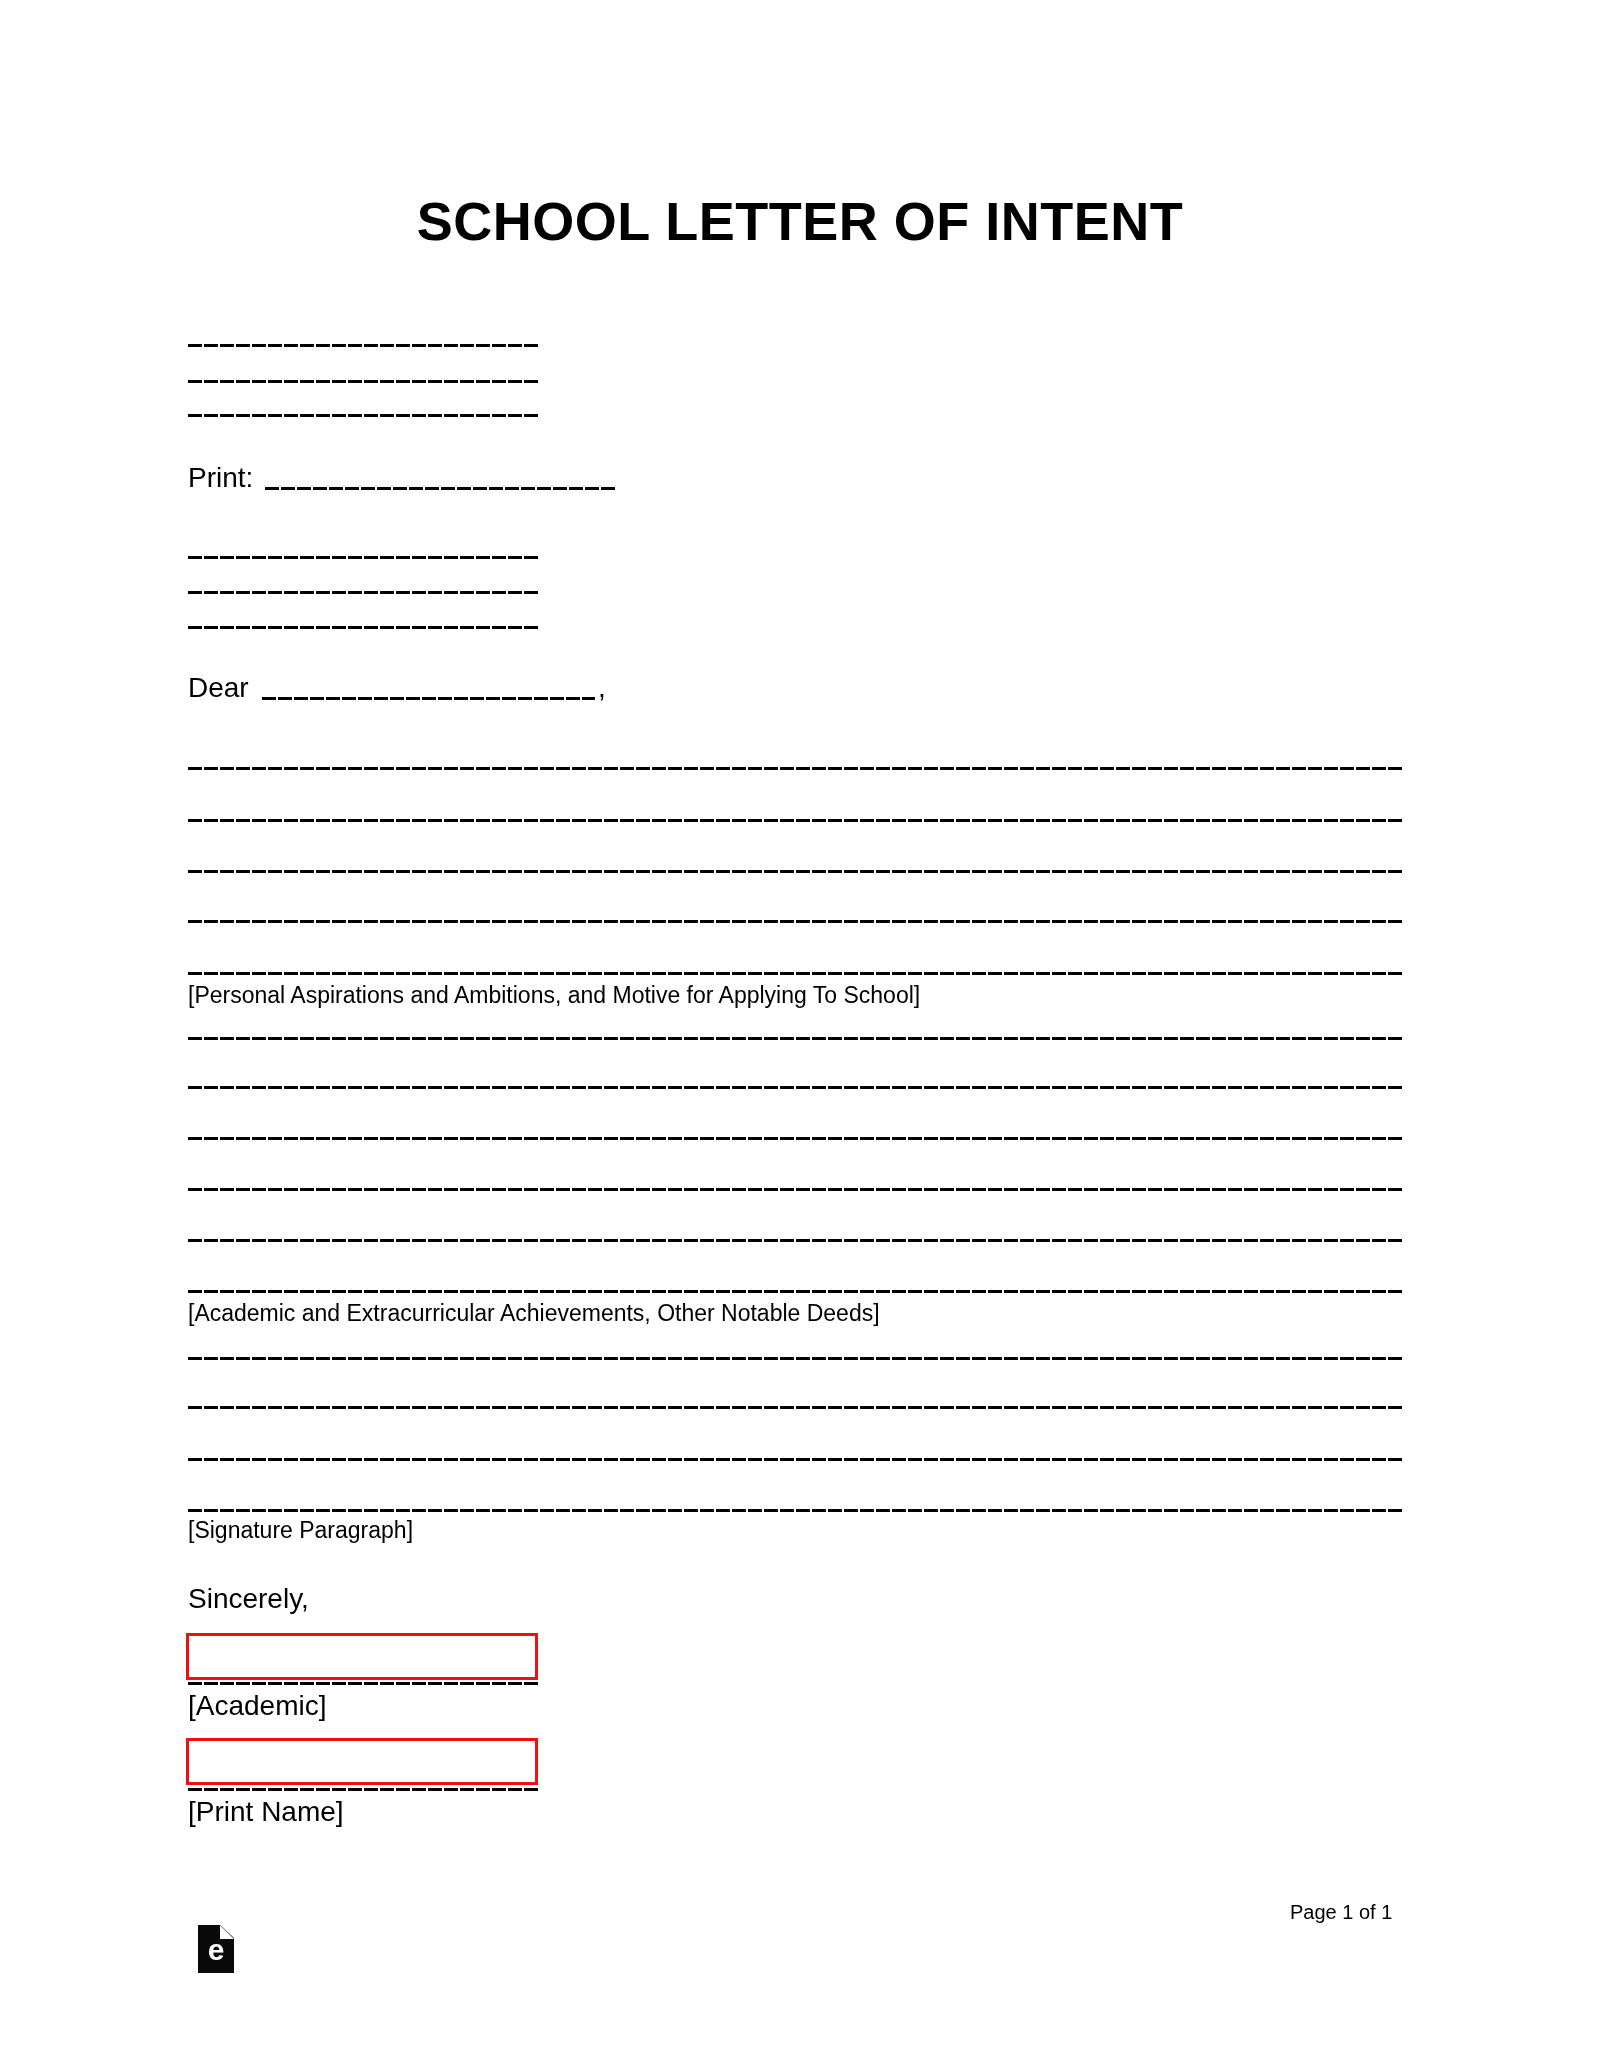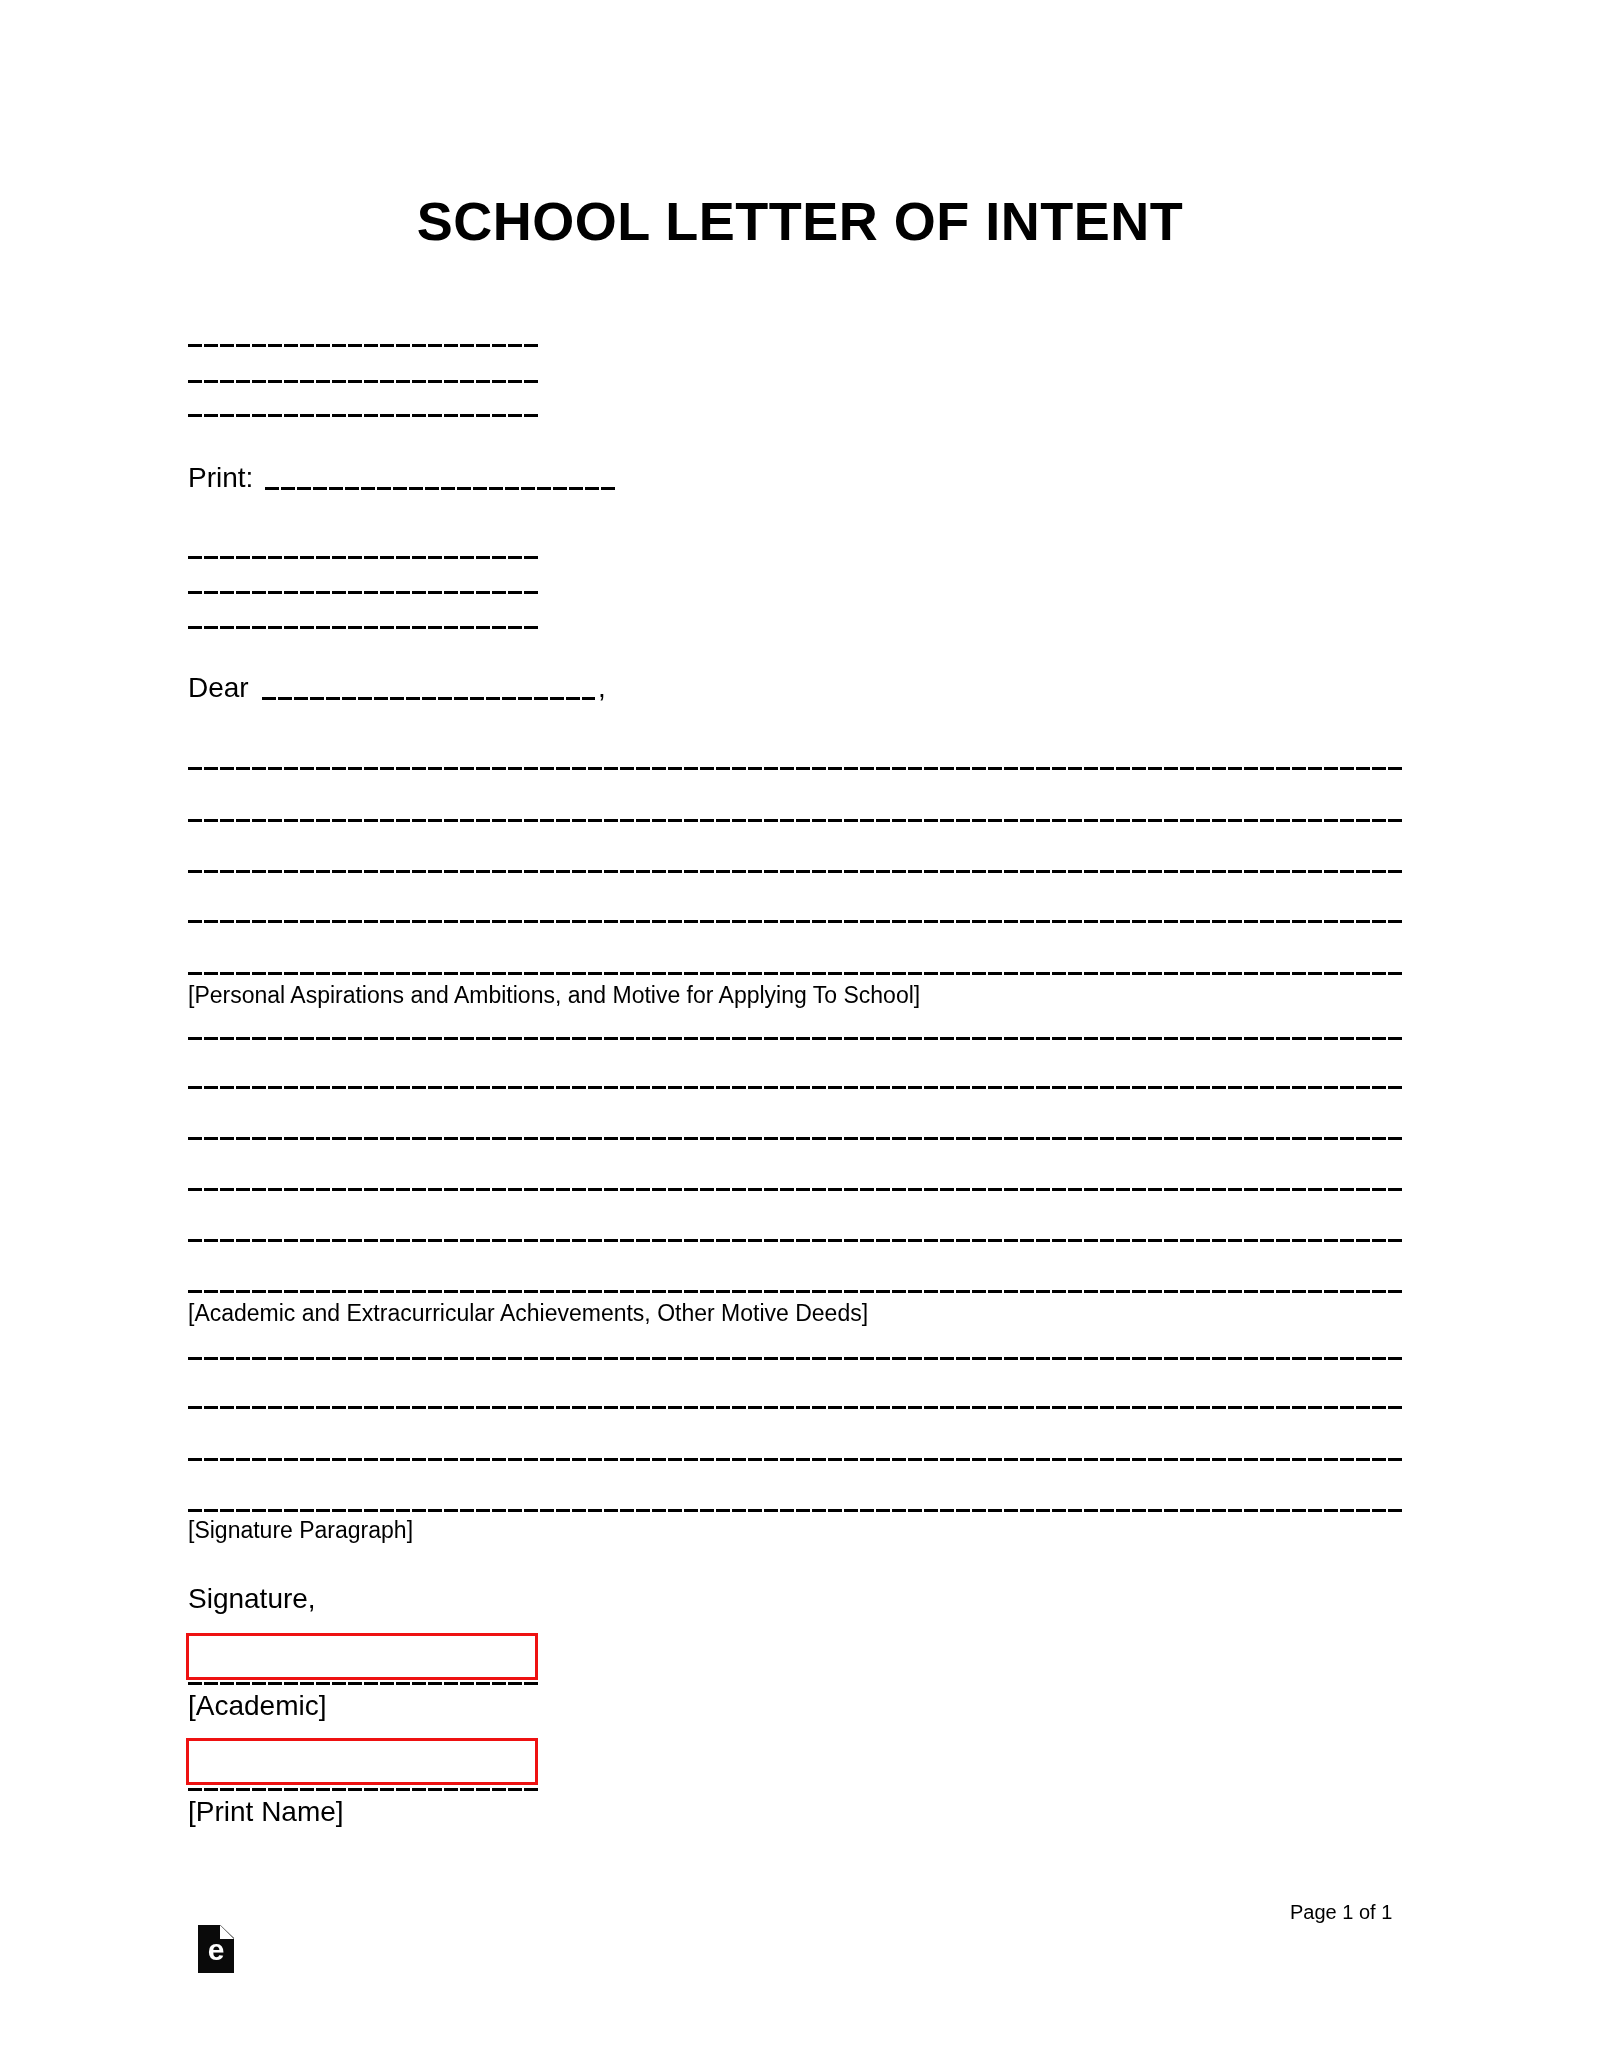--- a/index.html
+++ b/index.html
@@ -68,29 +68,29 @@
   <div class="abs uline long" style="left:188px; top:920px;"></div>
   <div class="abs uline long" style="left:188px; top:972px;"></div>
   <div class="abs label-sm" style="left:188px; top:982px;">[Personal Aspirations and Ambitions, and Motive for Applying To School]</div>
 
   <div class="abs uline long" style="left:188px; top:1037px;"></div>
   <div class="abs uline long" style="left:188px; top:1086px;"></div>
   <div class="abs uline long" style="left:188px; top:1137px;"></div>
   <div class="abs uline long" style="left:188px; top:1188px;"></div>
   <div class="abs uline long" style="left:188px; top:1239px;"></div>
   <div class="abs uline long" style="left:188px; top:1290px;"></div>
-  <div class="abs label-sm" style="left:188px; top:1300px;">[Academic and Extracurricular Achievements, Other Motive Deeds]</div>
+  <div class="abs label-sm" style="left:188px; top:1300px;">[Academic and Extracurricular Achievements, Other Notable Deeds]</div>
 
   <div class="abs uline long" style="left:188px; top:1357px;"></div>
   <div class="abs uline long" style="left:188px; top:1406px;"></div>
   <div class="abs uline long" style="left:188px; top:1458px;"></div>
   <div class="abs uline long" style="left:188px; top:1509px;"></div>
   <div class="abs label-sm" style="left:188px; top:1517px;">[Signature Paragraph]</div>
 
-  <div class="abs txt" style="left:188px; top:1583px;">Signature,</div>
+  <div class="abs txt" style="left:188px; top:1583px;">Sincerely,</div>
 
   <div class="abs hl-field" style="left:186px; top:1633px;"></div>
   <div class="abs uline short" style="left:188px; top:1682px;"></div>
   <div class="abs txt" style="left:188px; top:1690px;">[Academic]</div>
 
   <div class="abs hl-field" style="left:186px; top:1738px;"></div>
   <div class="abs uline short" style="left:188px; top:1788px;"></div>
   <div class="abs txt" style="left:188px; top:1796px;">[Print Name]</div>
 
   <div class="abs footer-page" style="left:1290px; top:1901px;">Page 1 of 1</div>

